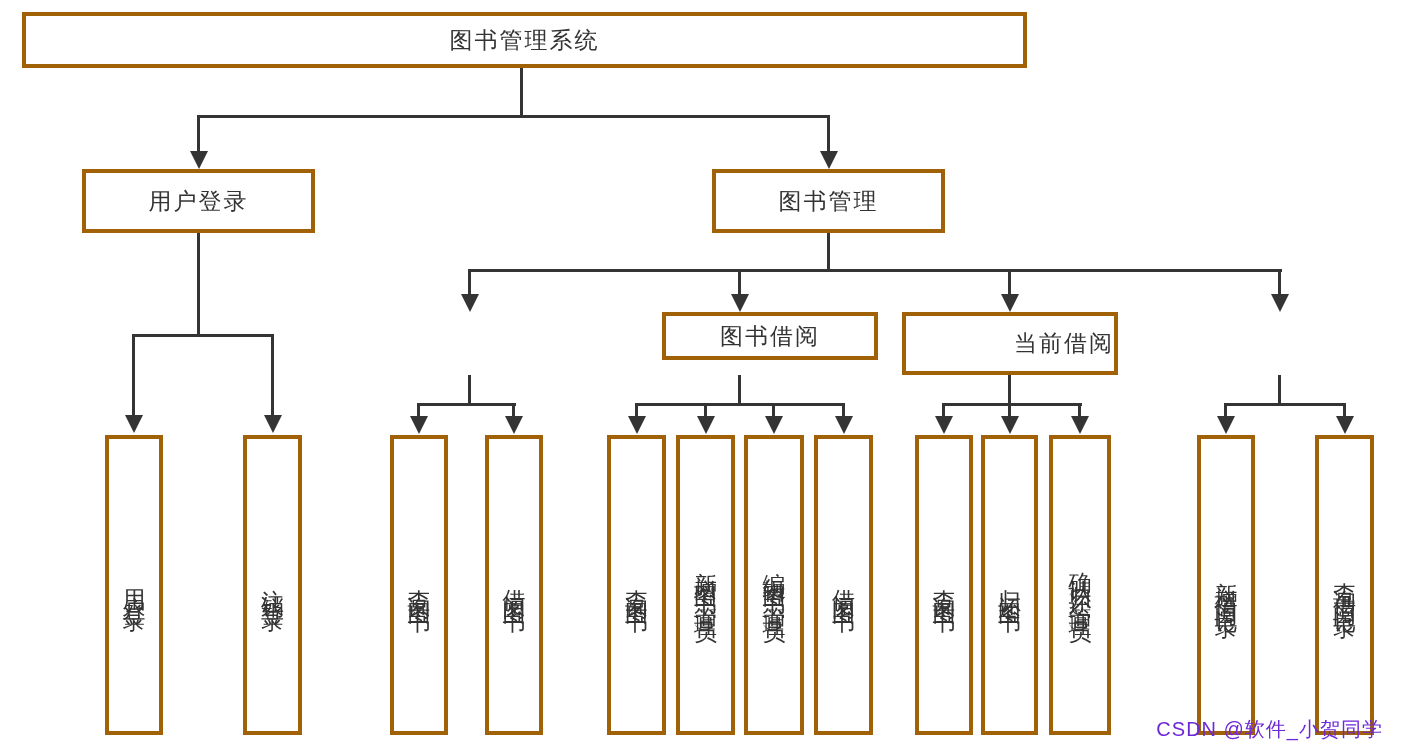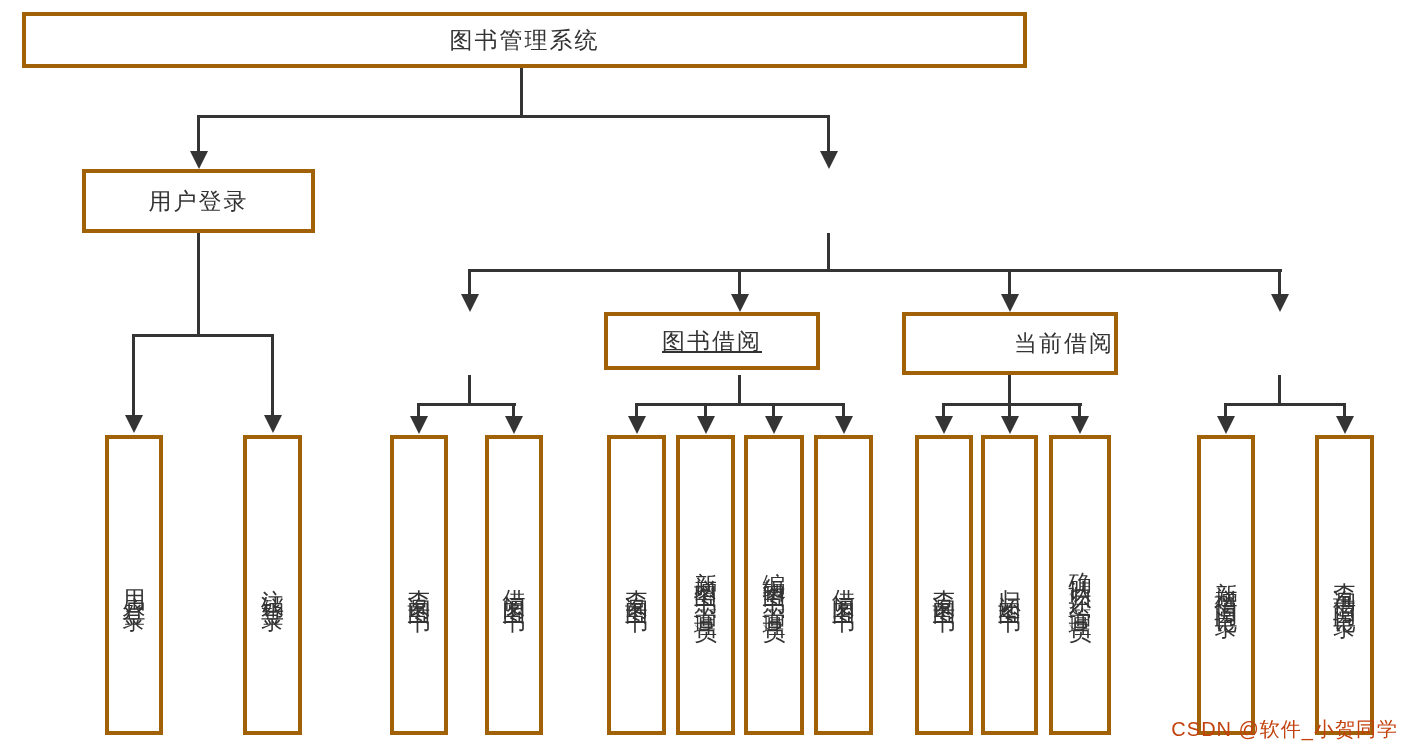--- a/index.html
+++ b/index.html
@@ -40,25 +40,25 @@
   .vl { position: absolute; width: 3px;  background: #343434; }
   .ah {
     position: absolute;
     width: 0; height: 0;
     border-left: 9px solid transparent;
     border-right: 9px solid transparent;
     border-top: 18px solid #343434;
   }
   #watermark {
     position: absolute;
-    right: 7px;
+    right: 22px;
     bottom: 4px;
     font-size: 20px;
     letter-spacing: 1px;
-    color: #c2410c;
+    color: #6d28d9;
     white-space: nowrap;
     z-index: 5;
   }
 </style>
 </head>
 <body>
 
 <div id="canvas">
 
   <div>
@@ -123,22 +123,25 @@
     <div class="ah" style="left:1336px; top:416px;"></div>
   </div>
 
   <div class="box" style="left:22px; top:12px; width:1005px; height:56px;">
     <span class="hlabel">图书管理系统</span>
   </div>
 
   <div class="box" style="left:82px; top:169px; width:233px; height:64px;">
     <span class="hlabel">用户登录</span>
   </div>
+  <div class="box" style="left:712px; top:169px; width:233px; height:64px;">
+    <span class="hlabel">图书管理</span>
+  </div>
 
-  <div class="box" style="left:604px; top:312px; width:216px; height:58px;text-decoration:underline;">
+  <div class="box" style="left:662px; top:312px; width:216px; height:48px;">
     <span class="hlabel">图书借阅</span>
   </div>
   <div class="box" style="left:902px; top:312px; width:216px; height:63px;justify-content:flex-end;">
     <span class="hlabel">当前借阅</span>
   </div>
 
   <div class="box" style="left:105px; top:435px; width:58px; height:300px;">
     <span class="vlabel">用户登录</span>
   </div>
   <div class="box" style="left:243px; top:435px; width:59px; height:300px;">

